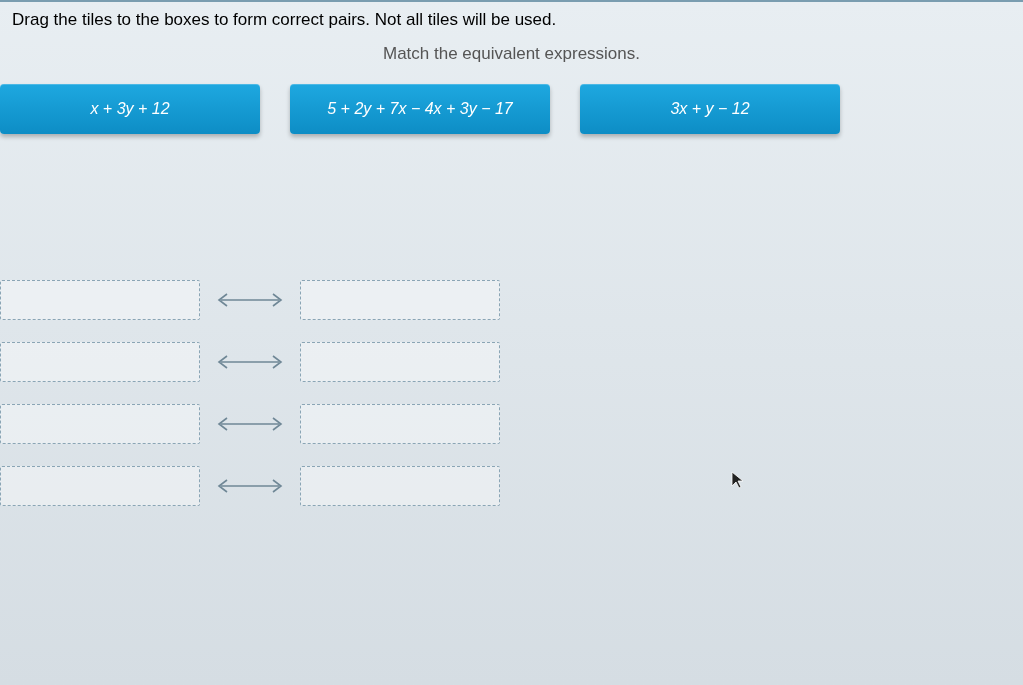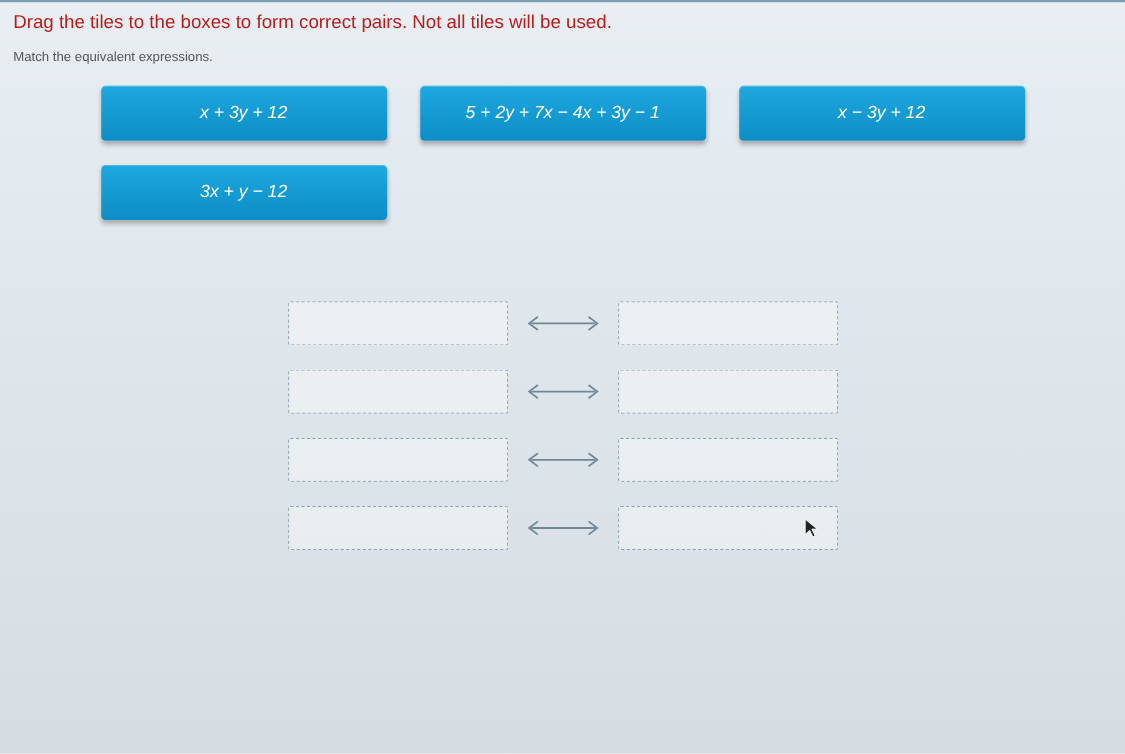--- a/index.html
+++ b/index.html
@@ -7,32 +7,33 @@
       font-family: Arial, Helvetica, sans-serif;
       background: linear-gradient(180deg, #e8eef2 0%, #d5dde3 100%);
       width: 1023px;
       height: 685px;
       overflow: hidden;
       color: #444;
     }
     .header {
       padding: 8px 12px 4px;
       font-size: 17px;
-      color: #b91c1c;
+      color: #000000;
       border-top: 2px solid #7a9db0;
     }
     .subheader {
       padding: 10px 12px 20px;
-      font-size: 12px;
+      font-size: 17px;
       color: #555;
+      text-align: center;
     }
     .main {
       display: flex;
       flex-direction: column;
-      align-items: center;
+      align-items: flex-start;
     }
     .tiles-grid {
       display: grid;
       grid-template-columns: repeat(3, 260px);
       grid-template-rows: repeat(3, 50px);
       gap: 22px 30px;
       justify-content: center;
     }
     .tile {
       background: linear-gradient(180deg, #1ea8e0 0%, #0d8dc5 100%);
@@ -79,22 +80,21 @@
 </head>
 <body>
 
 <div class="header">Drag the tiles to the boxes to form correct pairs. Not all tiles will be used.</div>
 <div class="subheader">Match the equivalent expressions.</div>
 
 <div class="main">
 
   <div class="tiles-grid">
     <div class="tile">x + 3y + 12</div>
-    <div class="tile">5 + 2y + 7x − 4x + 3y − 1</div>
-    <div class="tile">x − 3y + 12</div>
+    <div class="tile">5 + 2y + 7x − 4x + 3y − 17</div>
     <div class="tile">3x + y − 12</div>
   </div>
 
   <div class="dropzone-wrap">
     <div class="dropbox"></div>
     <div class="arrow">
       <svg width="70" height="16" viewBox="0 0 70 16">
           <line x1="6" y1="8" x2="64" y2="8" stroke="#6f8796" stroke-width="1.6"></line>
           <polyline points="12,2 4,8 12,14" fill="none" stroke="#6f8796" stroke-width="1.6"></polyline>
           <polyline points="58,2 66,8 58,14" fill="none" stroke="#6f8796" stroke-width="1.6"></polyline>

